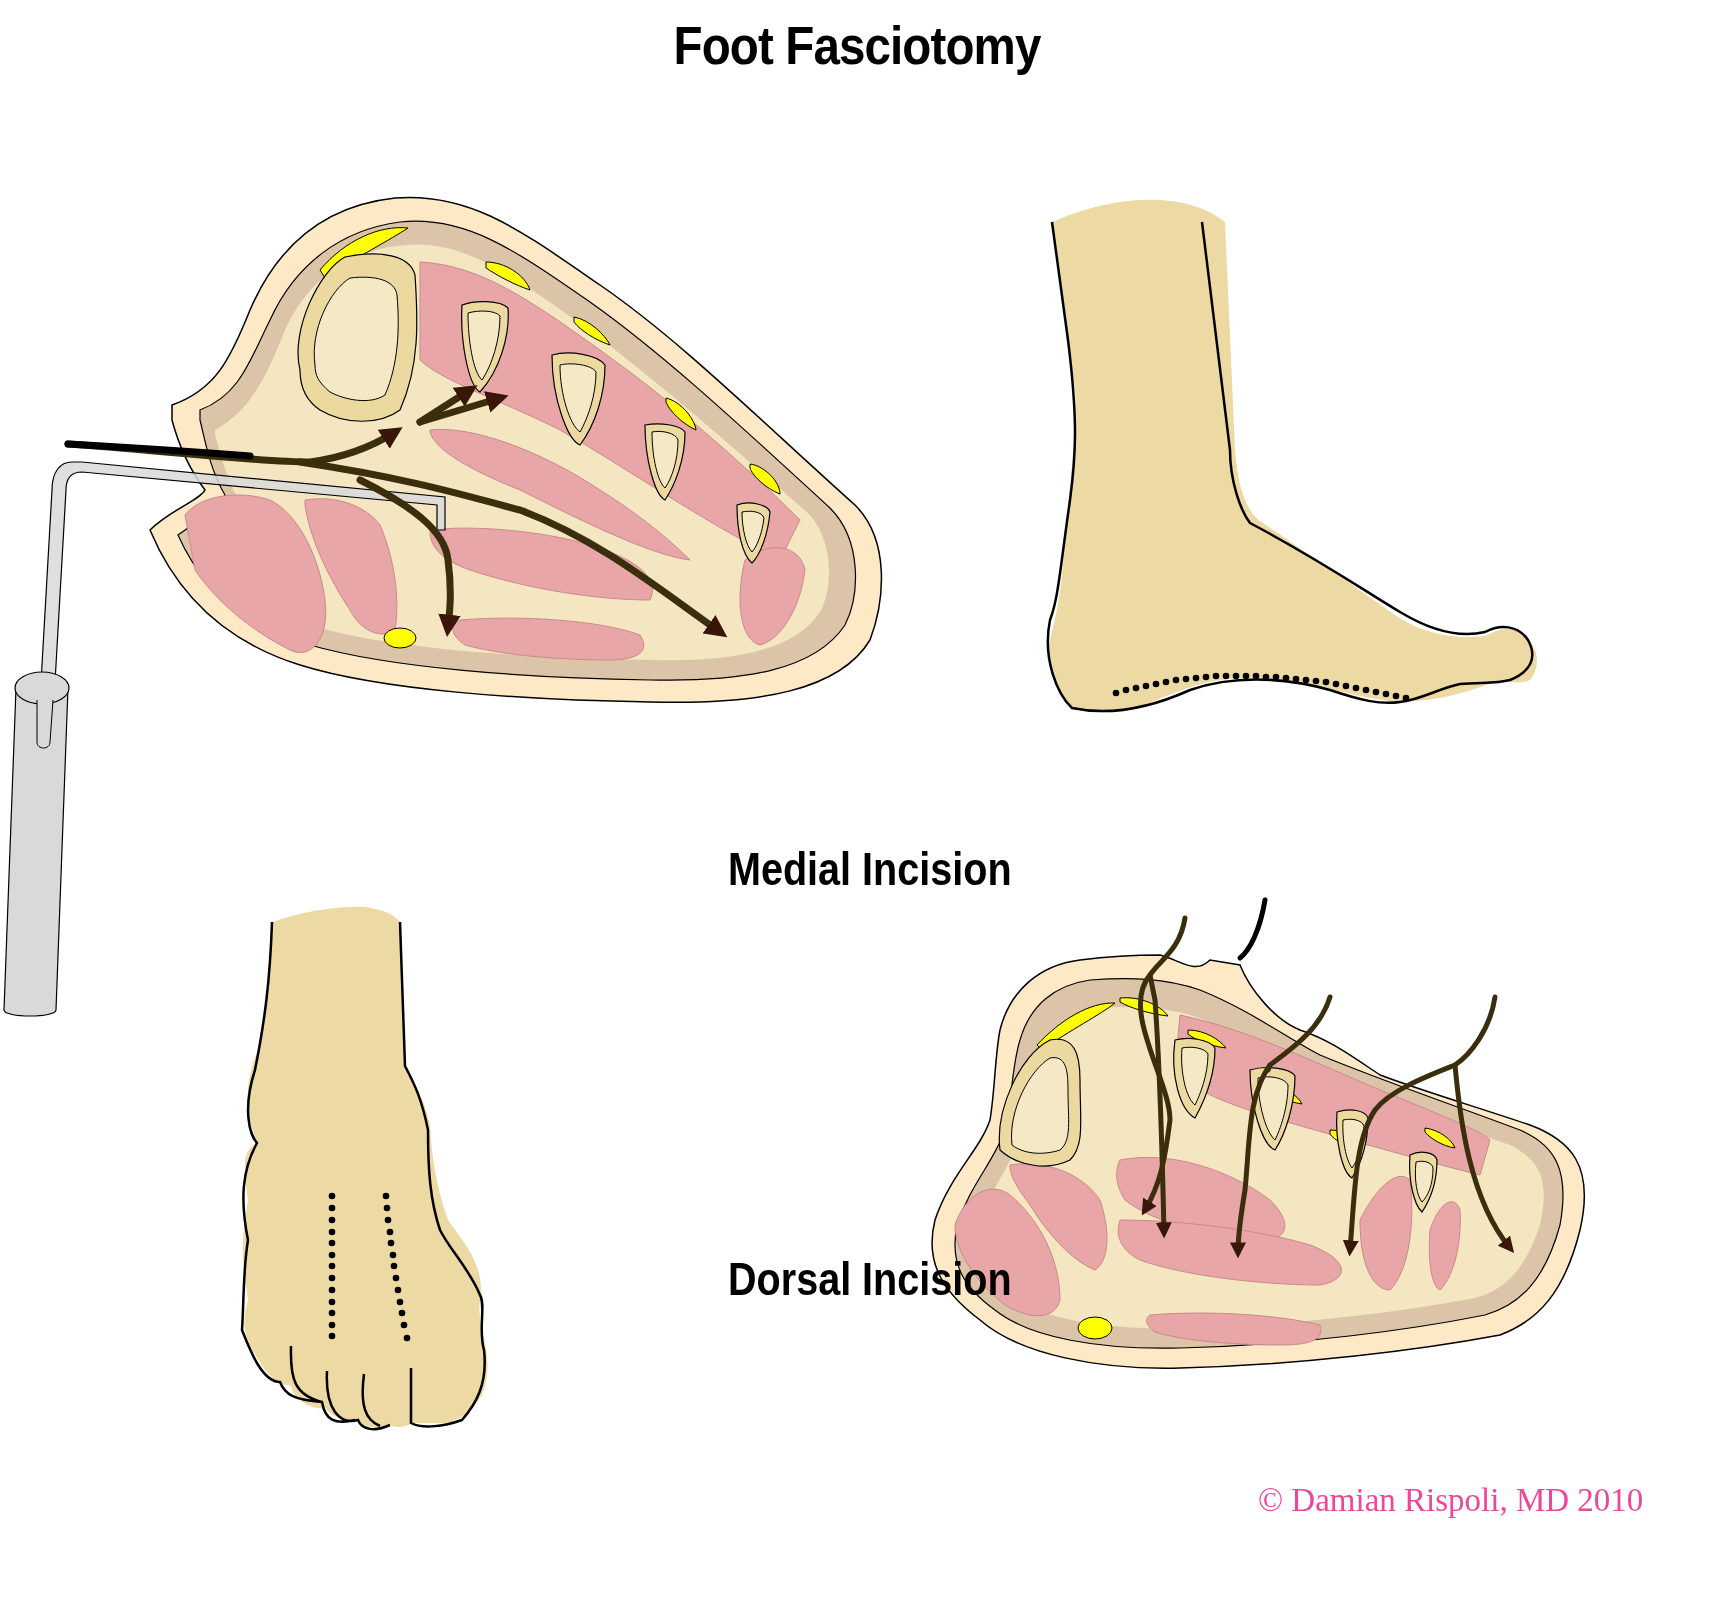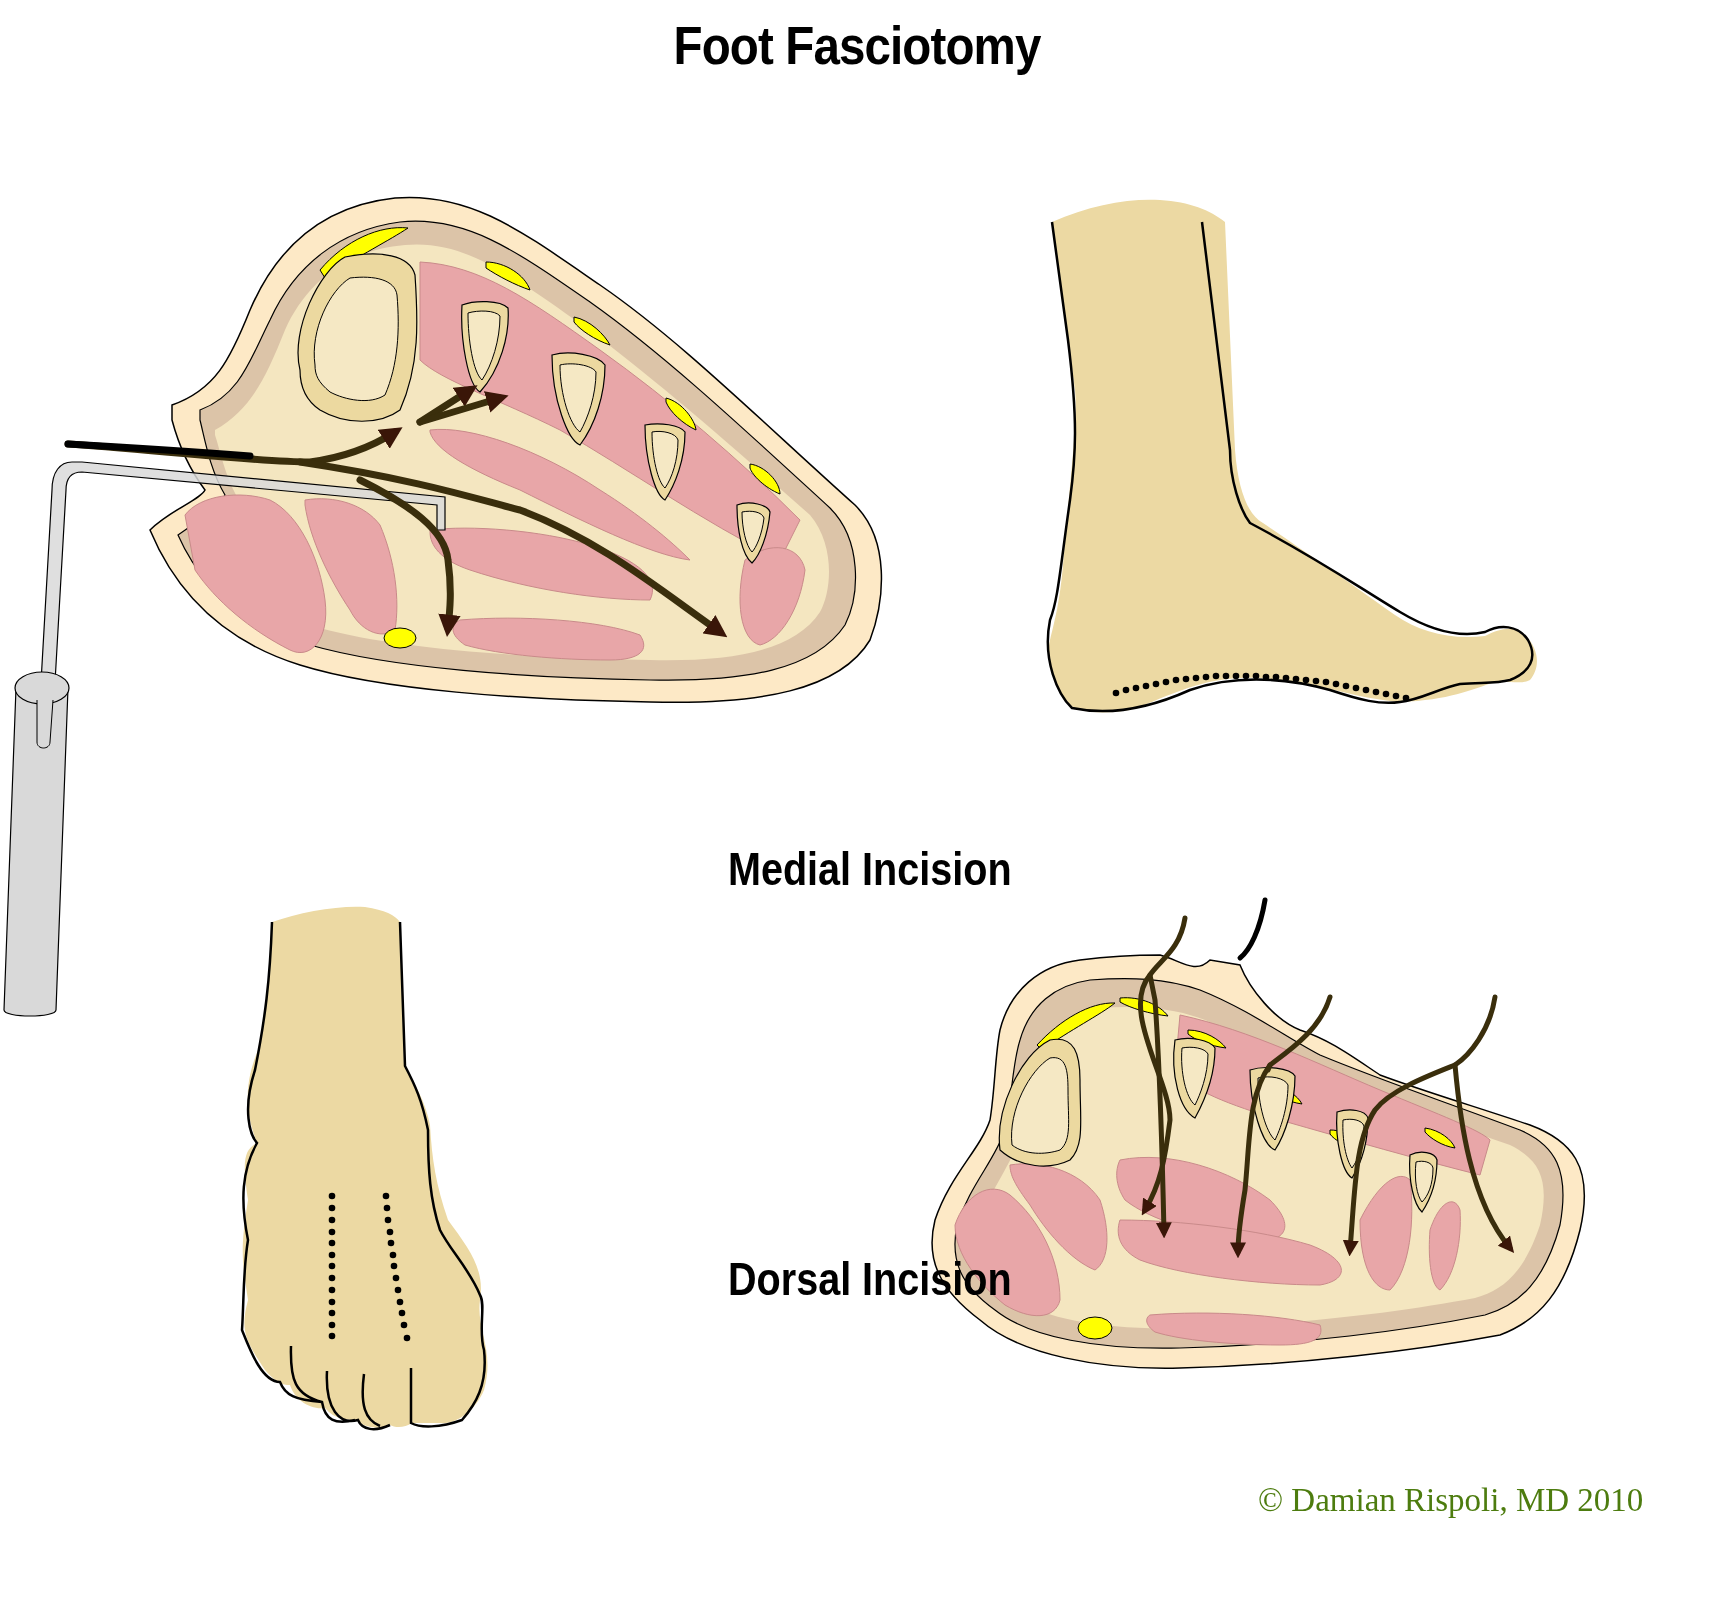--- a/index.html
+++ b/index.html
@@ -1,19 +1,19 @@
 <!DOCTYPE html>
 <html><head>
 <meta charset="utf-8">
 <style>
   html, body { margin: 0; padding: 0; background: #ffffff; }
   body { width: 1716px; height: 1605px; position: relative; overflow: hidden; font-family: "Liberation Sans", sans-serif; }
   .title { position: absolute; left: 0; width: 1716px; top: 14px; text-align: center; font-family: "Liberation Sans", sans-serif; font-weight: bold; font-size: 54px; color: #000; letter-spacing: -1px; transform: scaleX(0.88); transform-origin: 850px 0; }
   .label { position: absolute; font-family: "Liberation Sans", sans-serif; font-weight: bold; font-size: 46px; color: #000; transform: scaleX(0.86); transform-origin: 0 0; white-space: nowrap; }
-  .credit { position: absolute; left: 1258px; top: 1482px; font-family: "Liberation Serif", serif; font-size: 33px; color: #4d7c0f; white-space: nowrap; }
+  .credit { position: absolute; left: 1258px; top: 1482px; font-family: "Liberation Serif", serif; font-size: 33px; color: #ec4899; white-space: nowrap; }
   svg.art { position: absolute; left: 0; top: 0; }
 </style>
 </head>
 <body>
 
 <div class="title">Foot Fasciotomy</div>
 
 <svg class="art" width="1716" height="1605" viewBox="0 0 1716 1605" xmlns="http://www.w3.org/2000/svg">
   <defs>
     <marker id="ah" viewBox="0 0 10 10" refX="6" refY="5" markerWidth="3.2" markerHeight="3.2" orient="auto">

